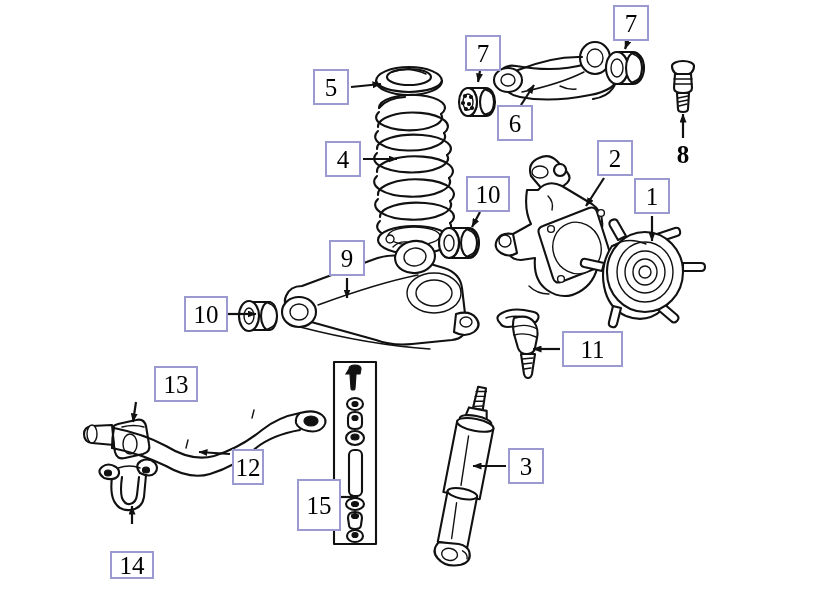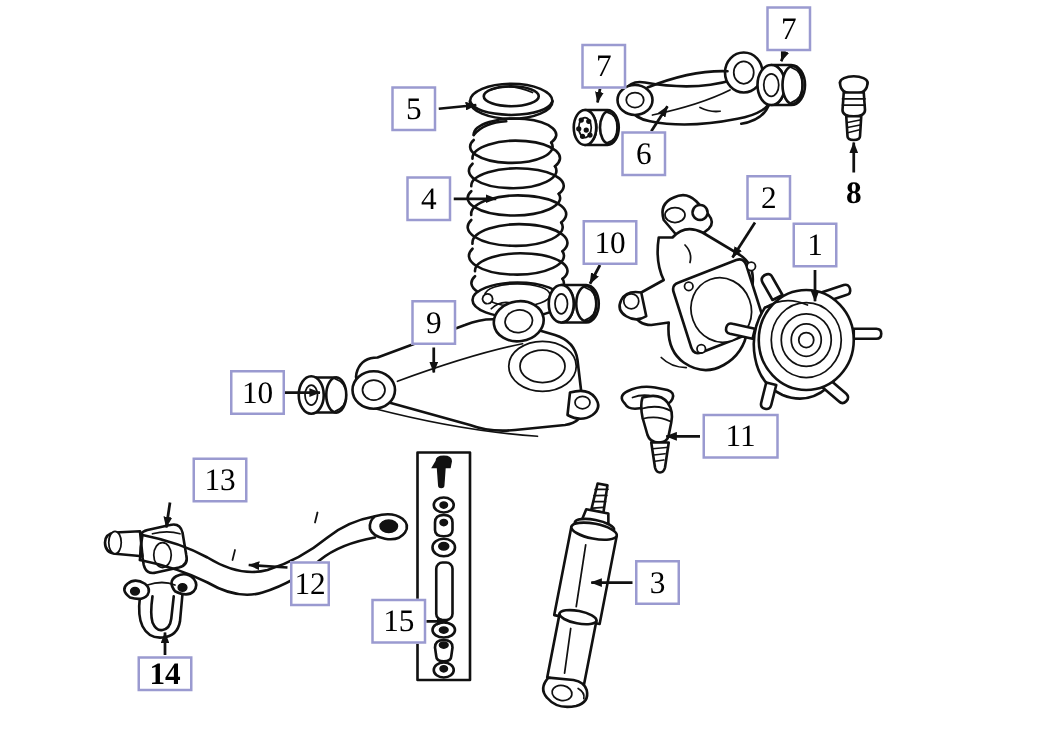--- a/index.html
+++ b/index.html
@@ -400,17 +400,17 @@
       <div class="callout" style="left: 497px; top: 105px; width: 36px; height: 36px;">6</div>
       <div class="callout" style="left: 465px; top: 35px; width: 36px; height: 36px;">7</div>
       <div class="callout" style="left: 613px; top: 5px; width: 36px; height: 36px;">7</div>
       <div class="callout nobox" style="left: 672px; top: 140px; width: 22px; height: 28px;">8</div>
       <div class="callout" style="left: 329px; top: 240px; width: 36px; height: 36px;">9</div>
       <div class="callout" style="left: 466px; top: 176px; width: 44px; height: 36px;">10</div>
       <div class="callout" style="left: 184px; top: 296px; width: 44px; height: 36px;">10</div>
       <div class="callout" style="left: 562px; top: 331px; width: 61px; height: 36px;">11</div>
       <div class="callout" style="left: 232px; top: 436px; width: 32px; height: 36px; margin-top: 13px;">12</div>
       <div class="callout" style="left: 114px; top: 366px; width: 44px; height: 36px; margin-left: 40px;">13</div>
-      <div class="callout" style="left: 110px; top: 525px; width: 44px; height: 28px; font-weight: bold;">14</div>
-      <div class="callout" style="left: 297px; top: 479px; width: 44px; height: 36px;">15</div>
+      <div class="callout" style="left: 110px; top: 551px; width: 44px; height: 28px;">14</div>
+      <div class="callout" style="left: 297px; top: 479px; width: 44px; height: 52px;">15</div>
     </div>
 
 </div>
 
 </body></html>

